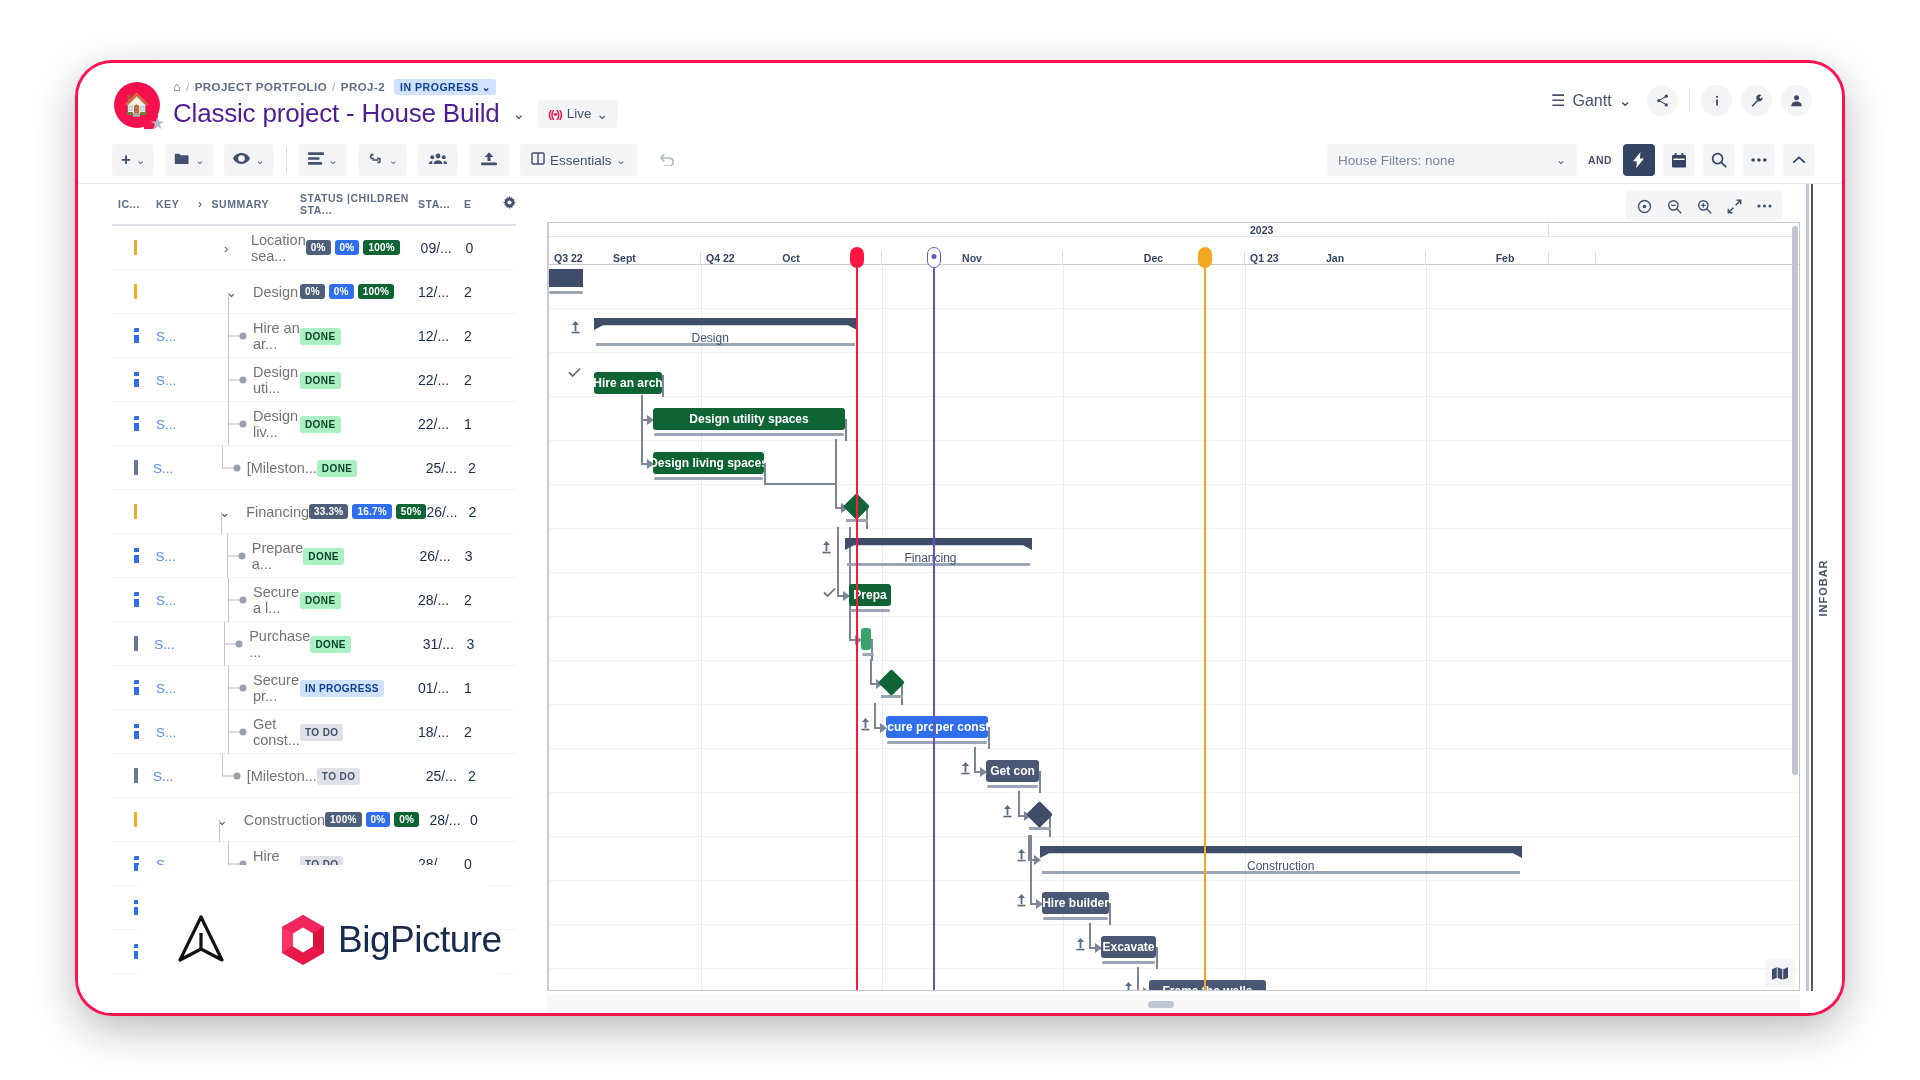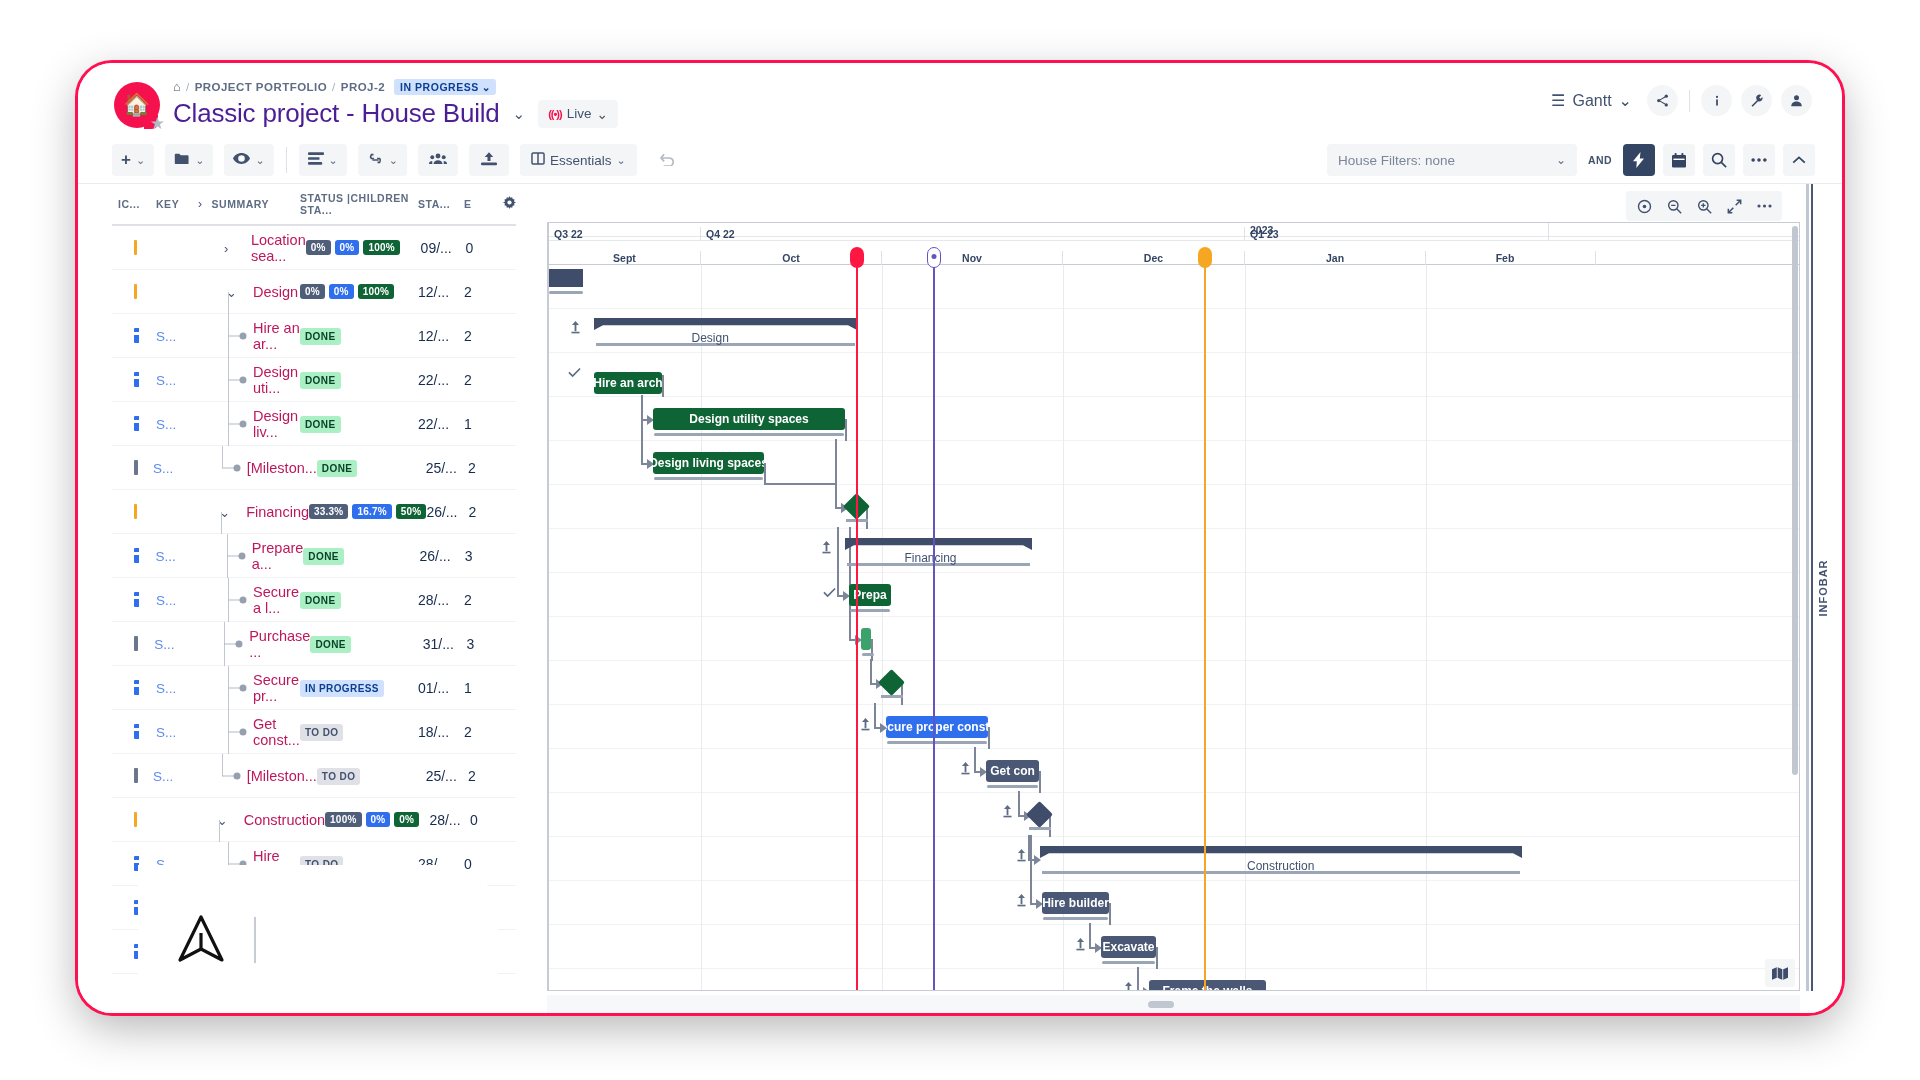--- a/index.html
+++ b/index.html
@@ -119,21 +119,21 @@
   .tree-gap { width:46px; position:relative; height:44px; flex:none; }
   .grp-chev { position:absolute; left:28px; top:50%; transform:translateY(-50%);
               color:#42526e; font-size:13px; }
   .leaf-connector { position:absolute; left:30px; top:50%; transform:translateY(-50%);
                     width:17px; height:1px; background:#b3bac5; }
   .leaf-dot { position:absolute; left:45px; top:50%; transform:translate(-50%,-50%);
               width:7px; height:7px; border-radius:50%; background:#97a0af; }
   .vline { position:absolute; left:30px; top:0; bottom:0; width:1px; background:#c1c7d0; }
   .vline.half-down { top:50%; bottom:0; }
   .vline.half-up { top:0; height:50%; }
-  .sum-text { font-size:14.5px; color:#be185d; }
+  .sum-text { font-size:14.5px; color:#737373; }
   .sum-text.grp { font-weight:400; }
   .badges { display:flex; gap:4px; align-items:center; }
   .bdg { font-size:10px; font-weight:700; color:#fff; border-radius:3px; padding:2px 5px; letter-spacing:.02em; }
   .bdg.grey  { background:#505f79; }
   .bdg.blue  { background:#2f6fed; }
   .bdg.green { background:#0f6435; }
   .st-pill { font-size:10px; font-weight:700; letter-spacing:.04em; padding:3px 5px; border-radius:3px; display:inline-block;}
   .st-done { background:#aaf0c4; color:#0b4228; }
   .st-prog { background:#cfe1fd; color:#0b3e91; }
   .st-todo { background:#dfe1e6; color:#42526e; }
@@ -147,21 +147,21 @@
   #gantt { position:absolute; left:469px; top:0; right:0; bottom:0; }
   .g-toolbar { position:absolute; right:60px; top:7px; height:30px; background:#f4f5f7;
                border-radius:4px; display:flex; align-items:center; padding:0 4px; gap:2px; z-index:8;}
   .g-tb-btn { width:28px; height:26px; display:flex; align-items:center; justify-content:center;
               color:#42526e; }
 
   .tl-wrap { position:absolute; left:0; top:38px; right:42px; bottom:22px;
              border:1px solid #c7ccd4; border-left-width:2px; background:#fff; overflow:hidden; }
   .tl-head { position:absolute; left:0; top:0; right:0; height:42px; }
   .tl-yr, .tl-q, .tl-m { position:absolute; left:0; right:0; height:14px; }
-  .tl-yr { top:0; } .tl-q { top:4px; } .tl-m { top:28px; border-bottom:1px solid #c7ccd4;}
+  .tl-yr { top:0; } .tl-q { top:28px; } .tl-m { top:28px; border-bottom:1px solid #c7ccd4;}
   .tl-cell { position:absolute; top:0; height:14px; font-size:10.5px; font-weight:700;
              color:#344563; padding-left:5px; line-height:14px;
              border-right:1px solid #dfe1e6; white-space:nowrap; }
   .tl-q .tl-cell, .tl-yr .tl-cell { border-right:1px solid #dfe1e6; }
   .tl-m .tl-cell { text-align:center; padding-left:0; }
   .tl-yr, .tl-q { border-bottom:1px solid #e4e7eb; }
 
   .rows { position:absolute; left:0; top:42px; right:0; bottom:0; }
   .g-row { position:absolute; left:0; right:0; height:44px; border-bottom:1px solid #f1f2f4; }
   .colline { position:absolute; top:0; bottom:0; width:1px; background:#e9ebef; }
@@ -1057,16 +1057,28 @@
   </div>
 
   <div id="logo-card">
     <div class="arrow-mark">
       <svg width="54" height="54" viewBox="0 0 54 54" fill="none" stroke="#111" stroke-width="3.2" stroke-linejoin="round">
         <path d="M27 4 48 47 27 36 6 47z"></path>
             <path d="M27 20v16"></path>
       </svg>
     </div>
     <div class="vsep"></div>
+    <div class="bp">
+      <div class="hexwrap">
+        <svg width="46" height="52" viewBox="0 0 46 52">
+          <polygon points="23,1 44,13 44,39 23,51 2,39 2,13" fill="#e8174a"></polygon>
+          <polygon points="23,1 44,13 23,25 2,13" fill="#f0265c"></polygon>
+          <polygon points="23,25 44,13 44,39" fill="#d7143f"></polygon>
+          <polygon points="23,25 2,13 2,39" fill="#ff3468"></polygon>
+          <polygon points="23,13.5 33,19.5 33,32.5 23,38.5 13,32.5 13,19.5" fill="#ffffff"></polygon>
+        </svg>
+      </div>
+      <div class="bp-text">BigPicture</div>
+    </div>
   </div>
 
 </div>
 </div>
 
 </body></html>

